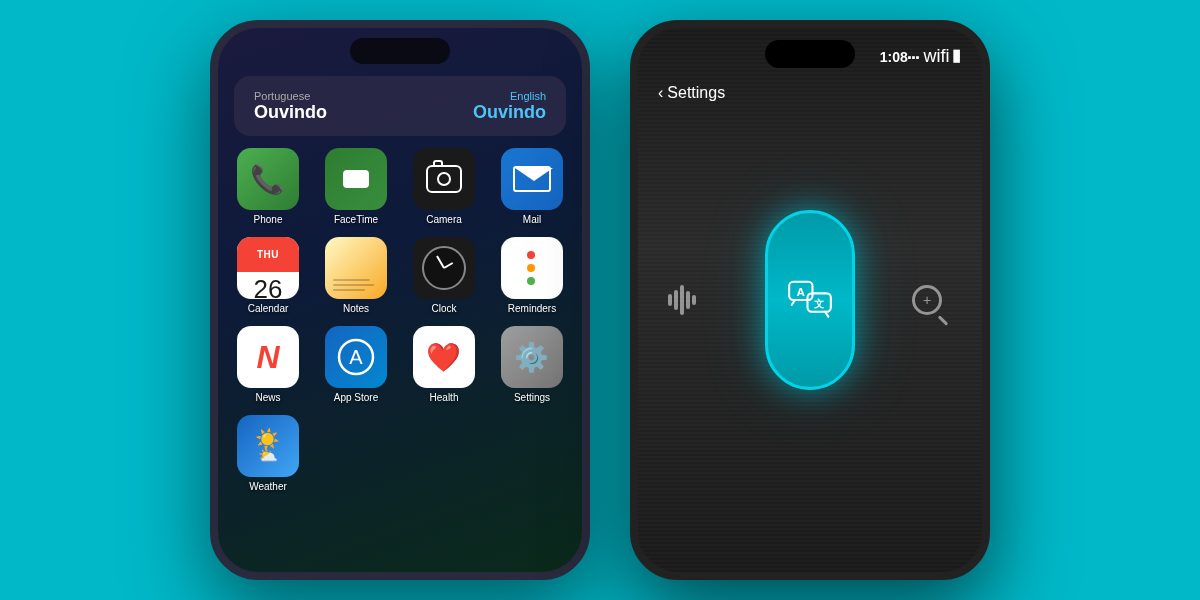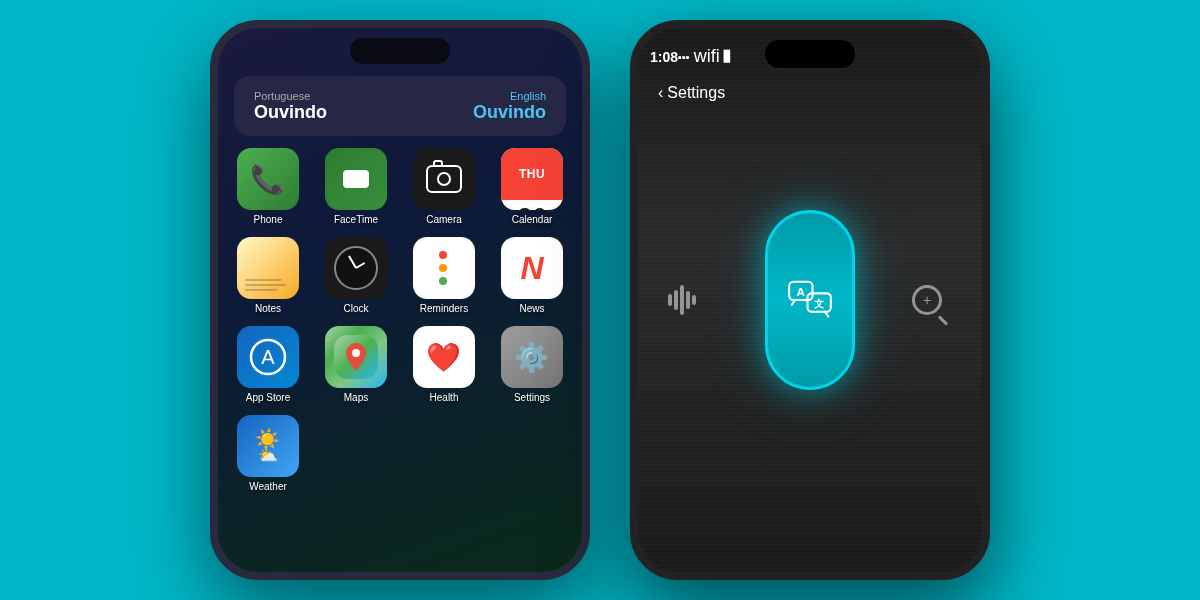--- a/index.html
+++ b/index.html
@@ -144,23 +144,23 @@
       display: flex;
       flex-direction: column;
       align-items: center;
       width: 100%;
       height: 100%;
     }
     .cal-header {
       background: #f44336;
       width: 100%;
       text-align: center;
-      font-size: 12px;
+      font-size: 10px;
       color: #fff;
-      padding: 19px 0;
+      padding: 12px 0;
       font-weight: 600;
       letter-spacing: 0.5px;
     }
     .cal-day {
       font-size: 26px;
       font-weight: 300;
       color: #1a1a1a;
       line-height: 1;
       margin-top: 4px;
     }
@@ -205,25 +205,25 @@
         transparent,
         transparent 2px,
         rgba(255,255,255,0.02) 2px,
         rgba(255,255,255,0.02) 4px
       );
     }
 
     .phone2-statusbar {
       position: absolute;
       top: 18px;
-      left: 12px;
+      left: 4px;
       right: 20px;
       display: flex;
       align-items: center;
-      justify-content: flex-start;
+      justify-content: flex-end;
       z-index: 5;
     }
     .status-time {
       font-size: 14px;
       font-weight: 600;
       color: #fff;
     }
     .status-icons {
       display: flex;
       gap: 4px;
@@ -565,20 +565,26 @@
         <div class="app-icon">
           <div class="app-icon-img camera-icon-inner">
             <div class="cam-outline">
               <div class="cam-bump"></div>
               <div class="cam-lens-circle"></div>
             </div>
           </div>
           <span class="app-label">Camera</span>
         </div>
 
+        <div class="app-icon">
+          <div class="app-icon-img mail-icon">
+            <div class="envelope"></div>
+          </div>
+          <span class="app-label">Mail</span>
+        </div>
 
         <div class="app-icon">
           <div class="app-icon-img app-calendar">
             <div class="calendar-inner">
               <div class="cal-header">THU</div>
               <div class="cal-day">26</div>
             </div>
           </div>
           <span class="app-label">Calendar</span>
         </div>
@@ -630,37 +636,20 @@
         <div class="app-icon">
           <div class="app-icon-img appstore-icon">
             <svg width="38" height="38" viewBox="0 0 38 38">
               <circle cx="19" cy="19" r="17" fill="none" stroke="#fff" stroke-width="2.5"></circle>
               <text x="19" y="26" text-anchor="middle" fill="#fff" font-size="20" font-weight="300" font-family="Helvetica">A</text>
             </svg>
           </div>
           <span class="app-label">App Store</span>
         </div>
 
-        <div class="app-icon">
-          <div class="app-icon-img maps-icon">
-            <svg width="44" height="44" viewBox="0 0 44 44">
-              <defs>
-                <linearGradient id="mapGrad" x1="0" y1="0" x2="1" y2="1">
-                  <stop offset="0%" stop-color="#a5d6a7"></stop>
-                  <stop offset="50%" stop-color="#4caf50"></stop>
-                  <stop offset="100%" stop-color="#29b6f6"></stop>
-                </linearGradient>
-              </defs>
-              <rect width="44" height="44" rx="14" fill="url(#mapGrad)"></rect>
-              <path d="M22 8 C16 8 12 13 12 18 C12 25 22 36 22 36 C22 36 32 25 32 18 C32 13 28 8 22 8Z" fill="#f44336" opacity="0.9"></path>
-              <circle cx="22" cy="18" r="4" fill="#fff"></circle>
-            </svg>
-          </div>
-          <span class="app-label">Maps</span>
-        </div>
 
         <div class="app-icon">
           <div class="app-icon-img health-icon">
             <span class="heart-shape">❤️</span>
           </div>
           <span class="app-label">Health</span>
         </div>
 
         <div class="app-icon">
           <div class="app-icon-img settings-icon">

